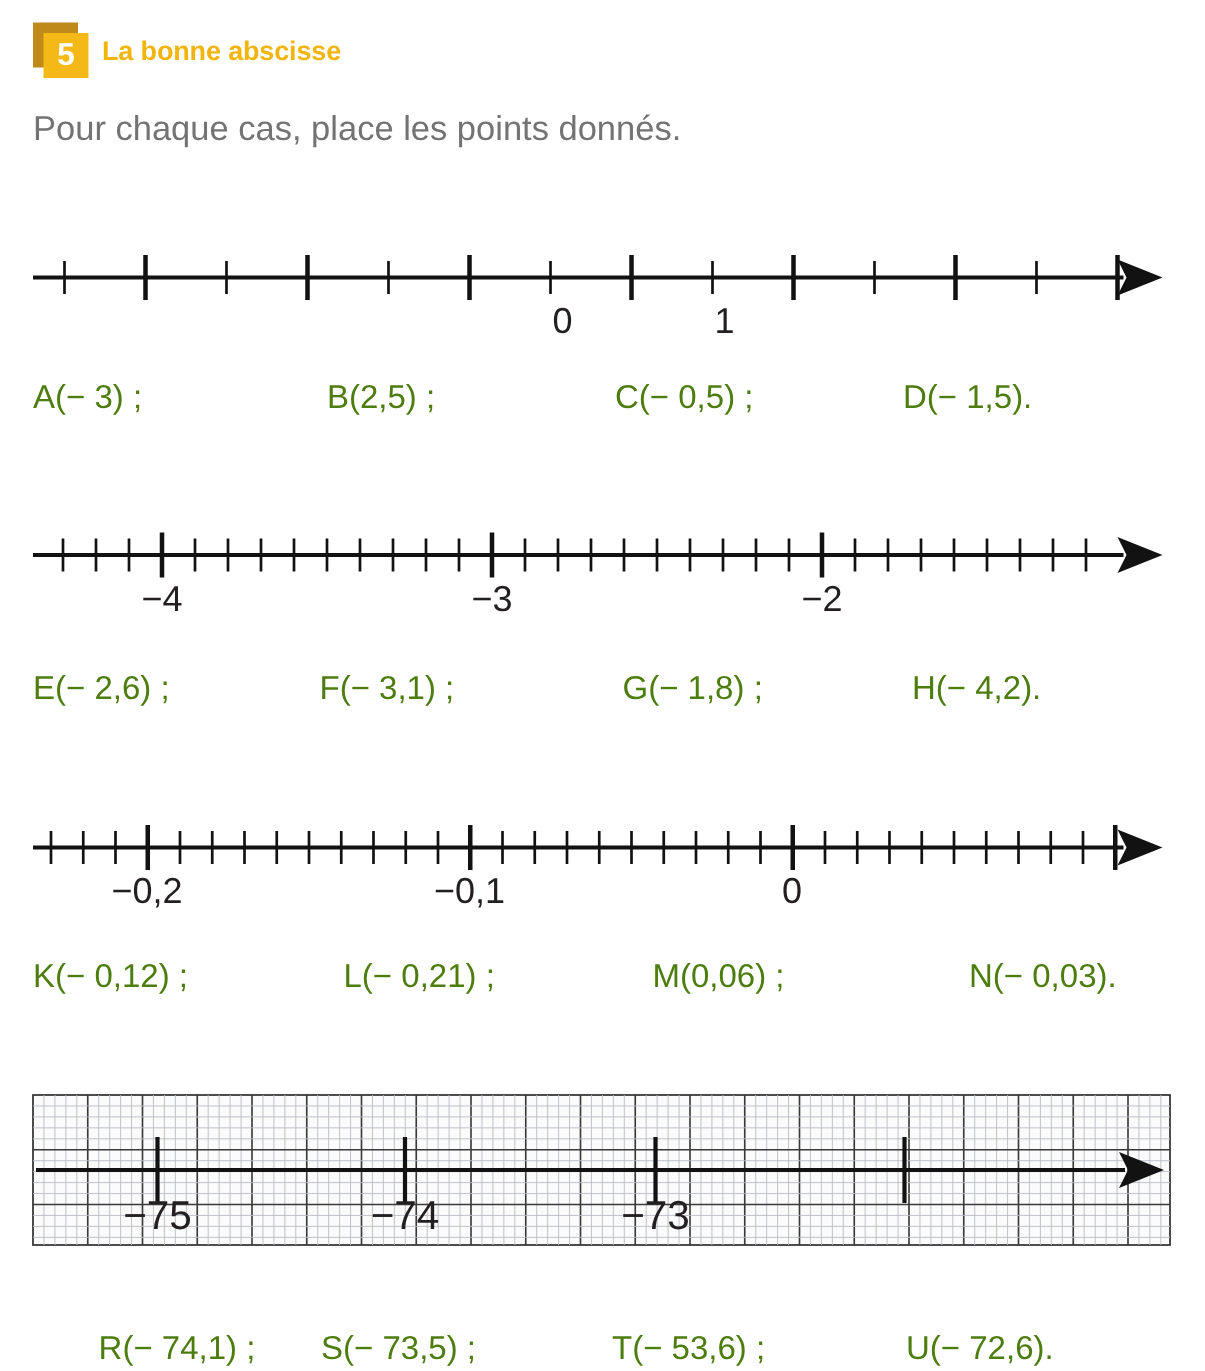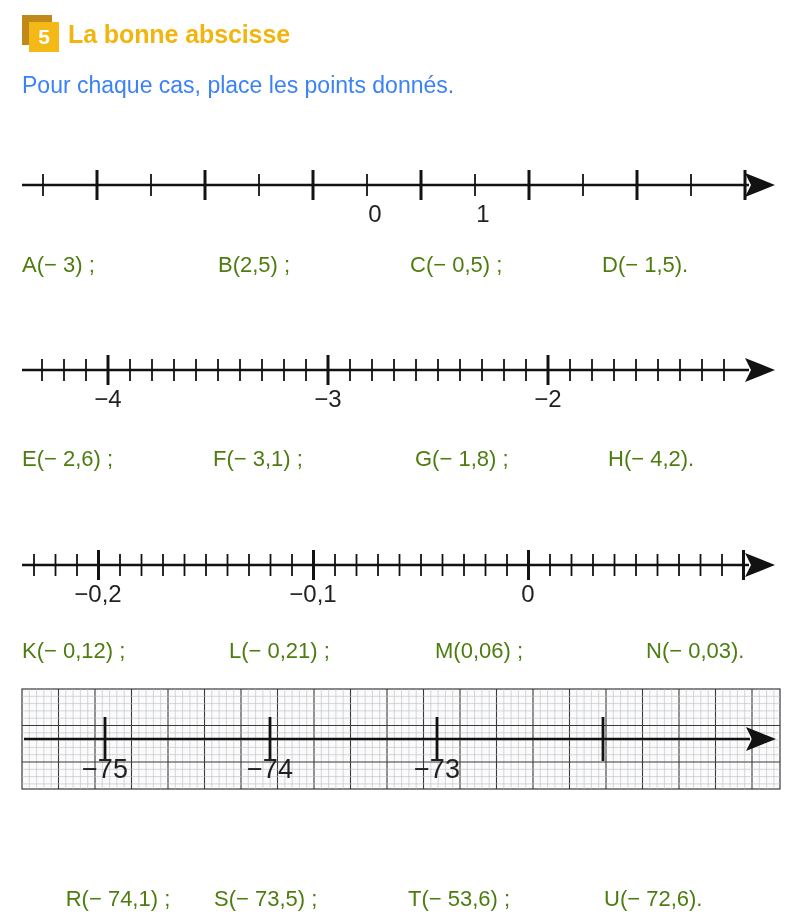--- a/index.html
+++ b/index.html
@@ -46,35 +46,35 @@
     width: 30px;
     height: 30px;
     background: #f5b917;
     color: #ffffff;
     font-size: 21px;
     font-weight: bold;
     line-height: 30px;
     text-align: center;
   }
   .ex-title {
-    font-size: 25px;
+    font-size: 18px;
     font-weight: bold;
     color: #f2b50f;
     letter-spacing: -0.1px;
     margin-left: 2px;
     white-space: nowrap;
   }
 
   
   .intro {
     position: absolute;
     left: 22px;
     top: 72px;
     font-size: 23px;
-    color: #3b82f6;
+    color: #737373;
     white-space: nowrap;
   }
 
   
   .nl-block {
     position: absolute;
     left: 0;
     width: 803px;
   }
   .nl-svg { display: block; }
@@ -241,21 +241,21 @@
       <text x="528" y="62" text-anchor="middle" font-family="&quot;Liberation Sans&quot;, sans-serif" font-size="24" fill="#231f20">0</text>
     </svg>
 </div>
 <div class="points-row row-k" style="top:638px;gap:16px;">
   <span class="pt-item">K(− 0,12) ;</span>
   <span class="pt-item">L(− 0,21) ;</span>
   <span class="pt-item">M(0,06) ;</span>
   <span class="pt-item">N(− 0,03).</span>
 </div>
 
-<div class="nl-block" style="top:684px;">
+<div class="nl-block" style="top:725px;">
   <svg class="nl-svg" id="svg-line-4" width="803" height="115">
       <rect x="22" y="5" width="758" height="100" fill="#fbfbfb" stroke="#3a3a3a" stroke-width="1.2"></rect>
       <line x1="29.3" y1="5" x2="29.3" y2="105" stroke="#b9bcc4" stroke-width="0.6"></line>
       <line x1="36.6" y1="5" x2="36.6" y2="105" stroke="#b9bcc4" stroke-width="0.6"></line>
       <line x1="43.9" y1="5" x2="43.9" y2="105" stroke="#b9bcc4" stroke-width="0.6"></line>
       <line x1="51.2" y1="5" x2="51.2" y2="105" stroke="#b9bcc4" stroke-width="0.6"></line>
       <line x1="58.5" y1="5" x2="58.5" y2="105" stroke="#3a3a3a" stroke-width="1.1"></line>
       <line x1="65.8" y1="5" x2="65.8" y2="105" stroke="#b9bcc4" stroke-width="0.6"></line>
       <line x1="73.1" y1="5" x2="73.1" y2="105" stroke="#b9bcc4" stroke-width="0.6"></line>
       <line x1="80.4" y1="5" x2="80.4" y2="105" stroke="#b9bcc4" stroke-width="0.6"></line>

